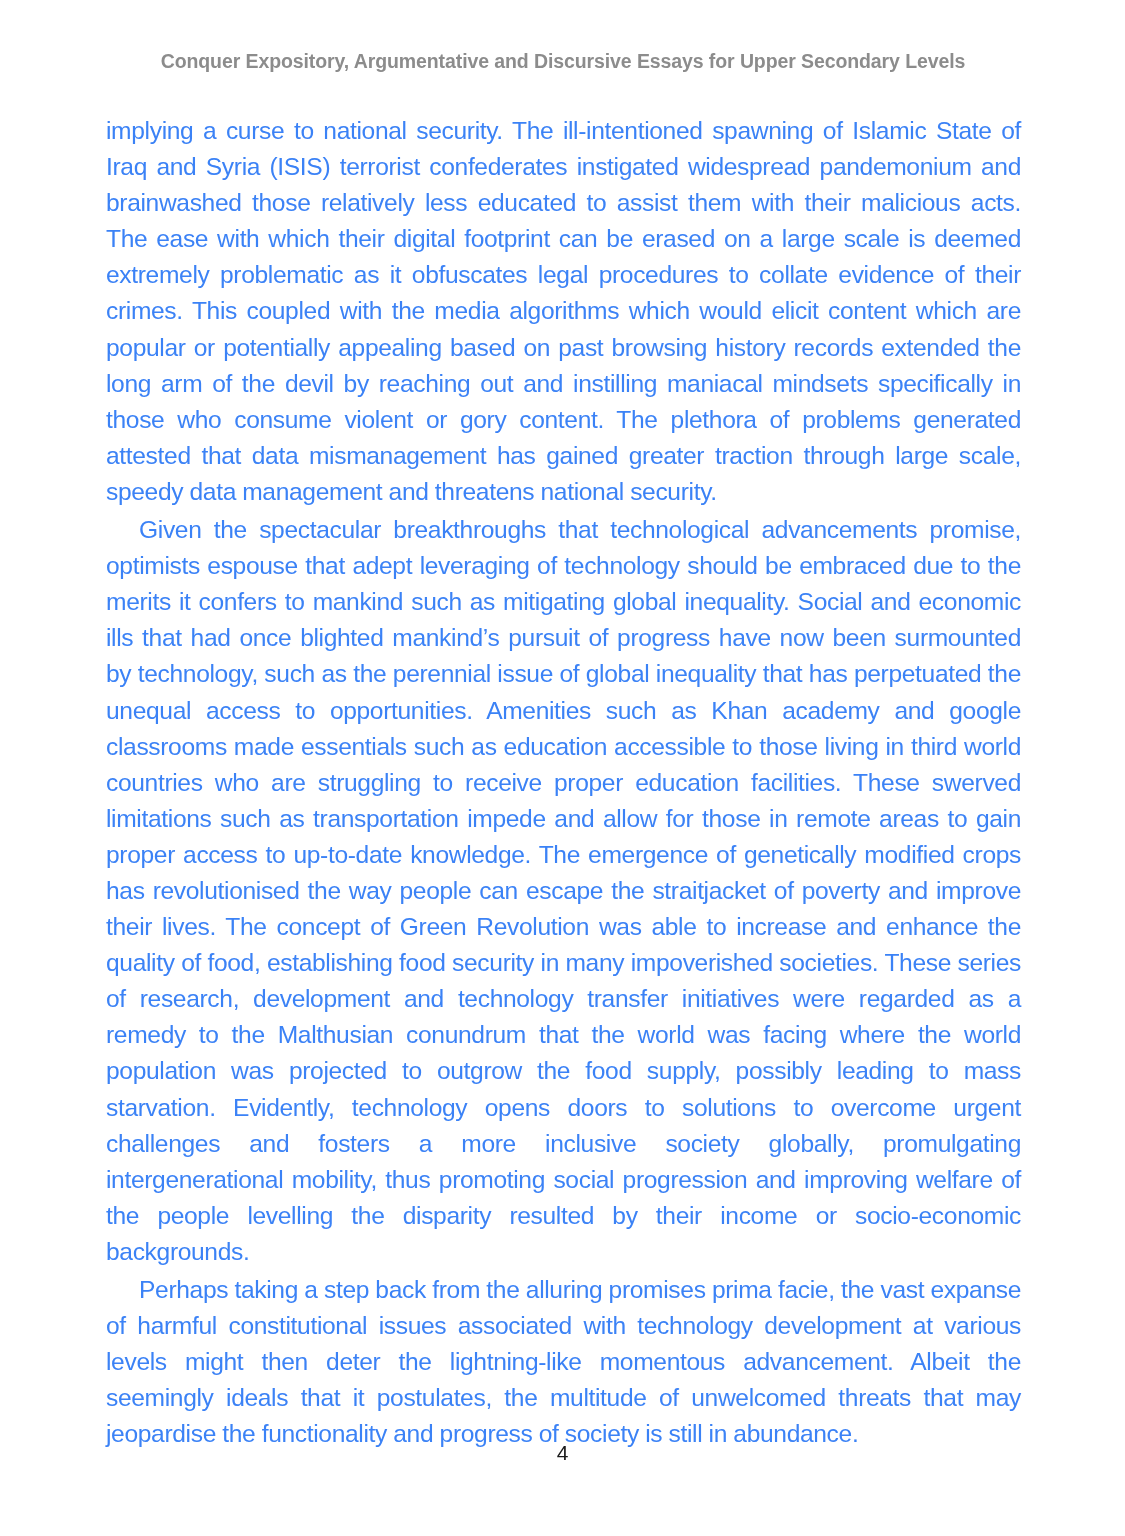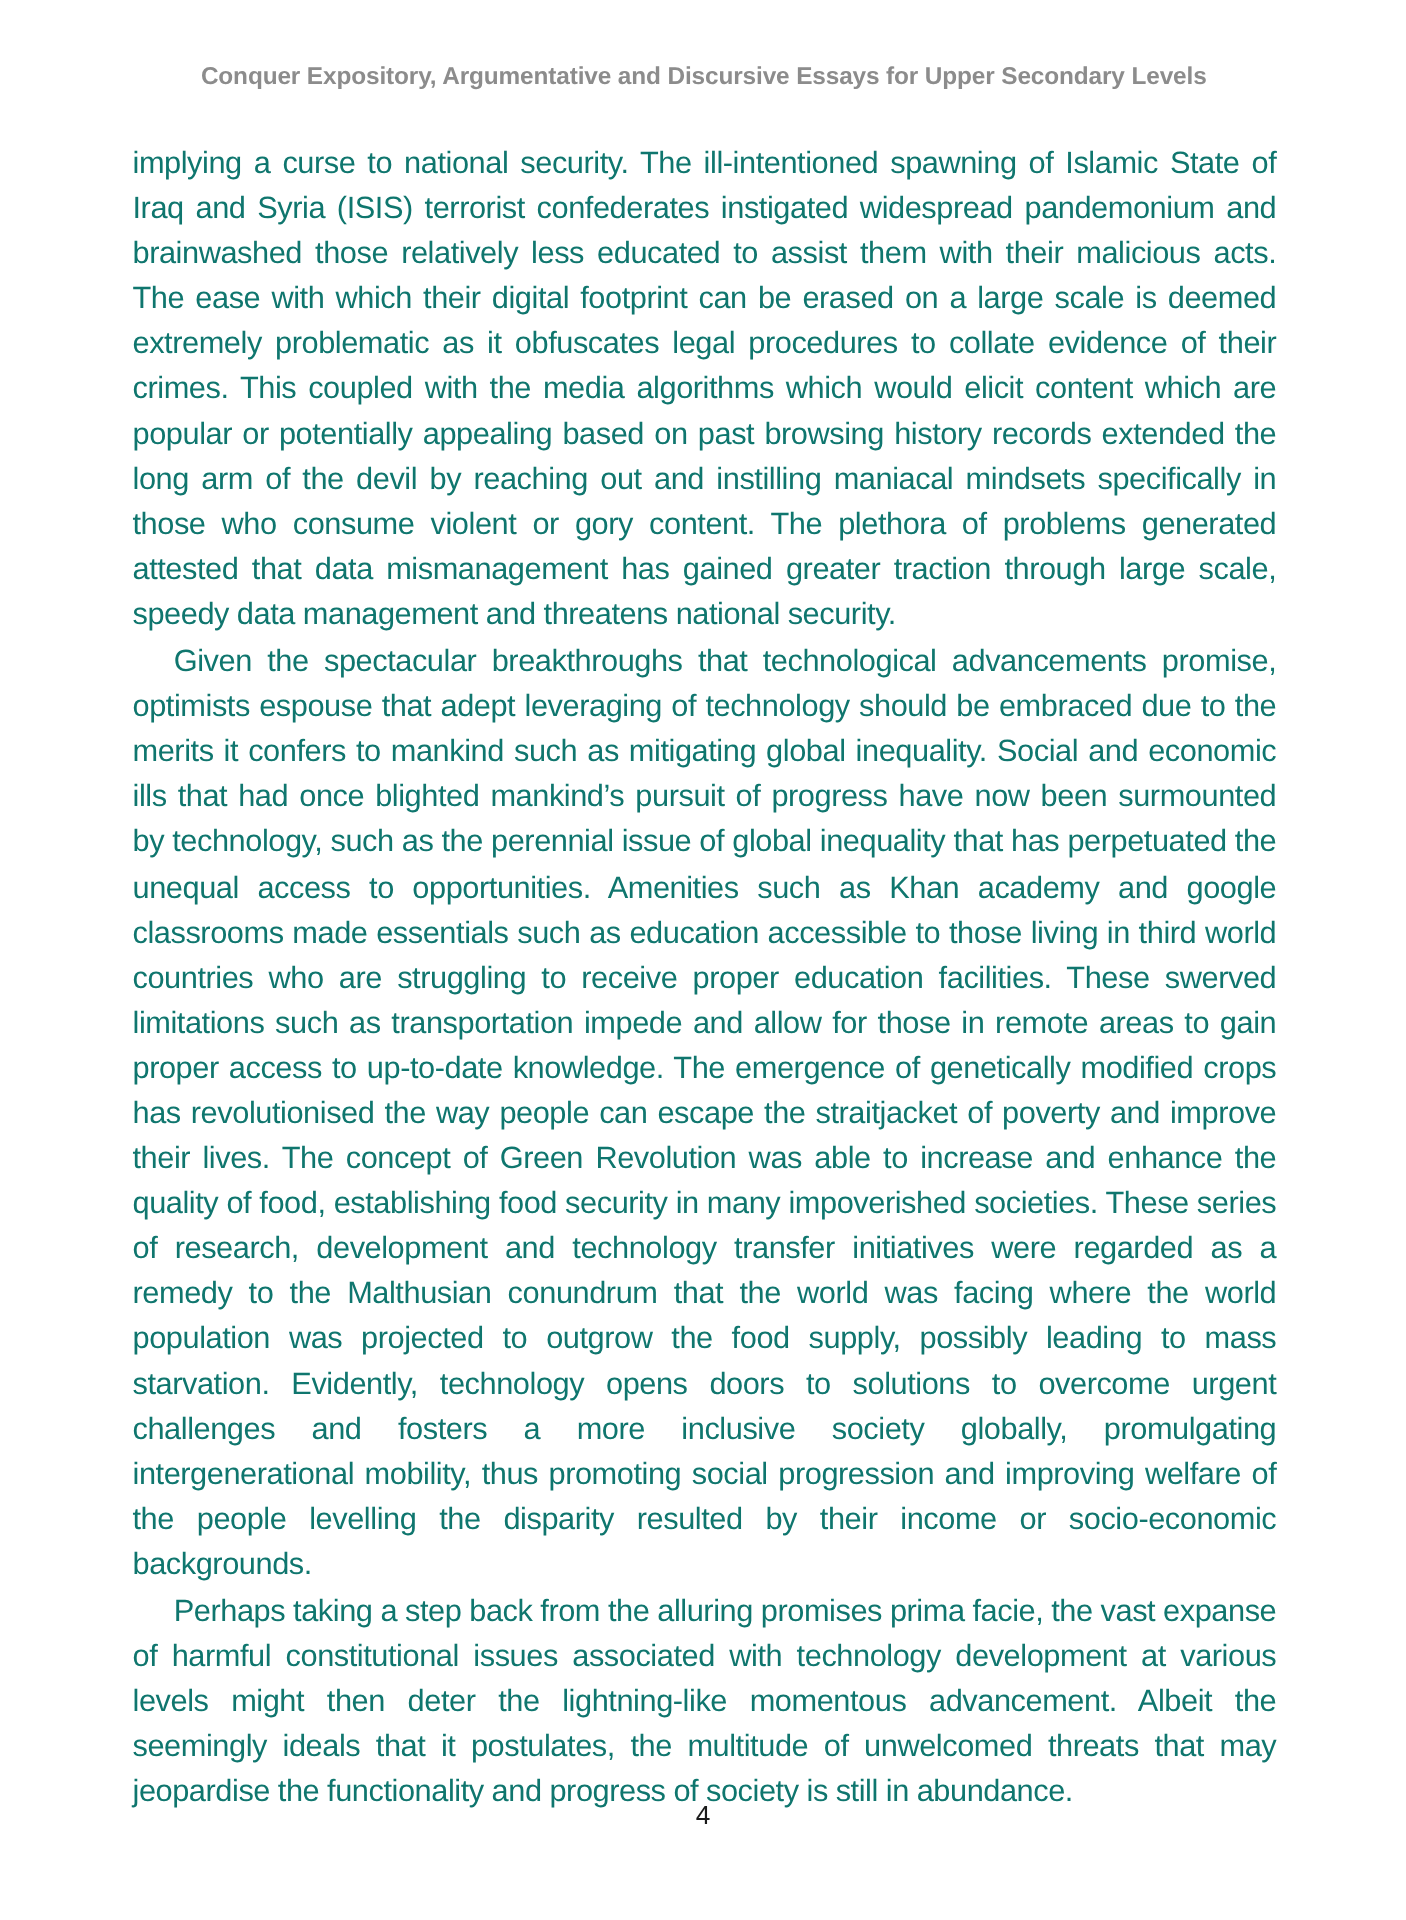--- a/index.html
+++ b/index.html
@@ -37,21 +37,21 @@
     top: 113px;
     left: 106px;
     width: 915px;
   }
 
   .para {
     margin: 0 0 2px 0;
     font-family: "Liberation Sans", sans-serif;
     font-size: 24.6px;
     line-height: 36.1px;
-    color: #0f766e;
+    color: #3b82f6;
     text-align: justify;
     text-justify: inter-word;
     letter-spacing: -0.35px;
     word-spacing: -0.2px;
     -webkit-font-smoothing: antialiased;
   }
 
   .para.indent {
     text-indent: 33px;
   }

